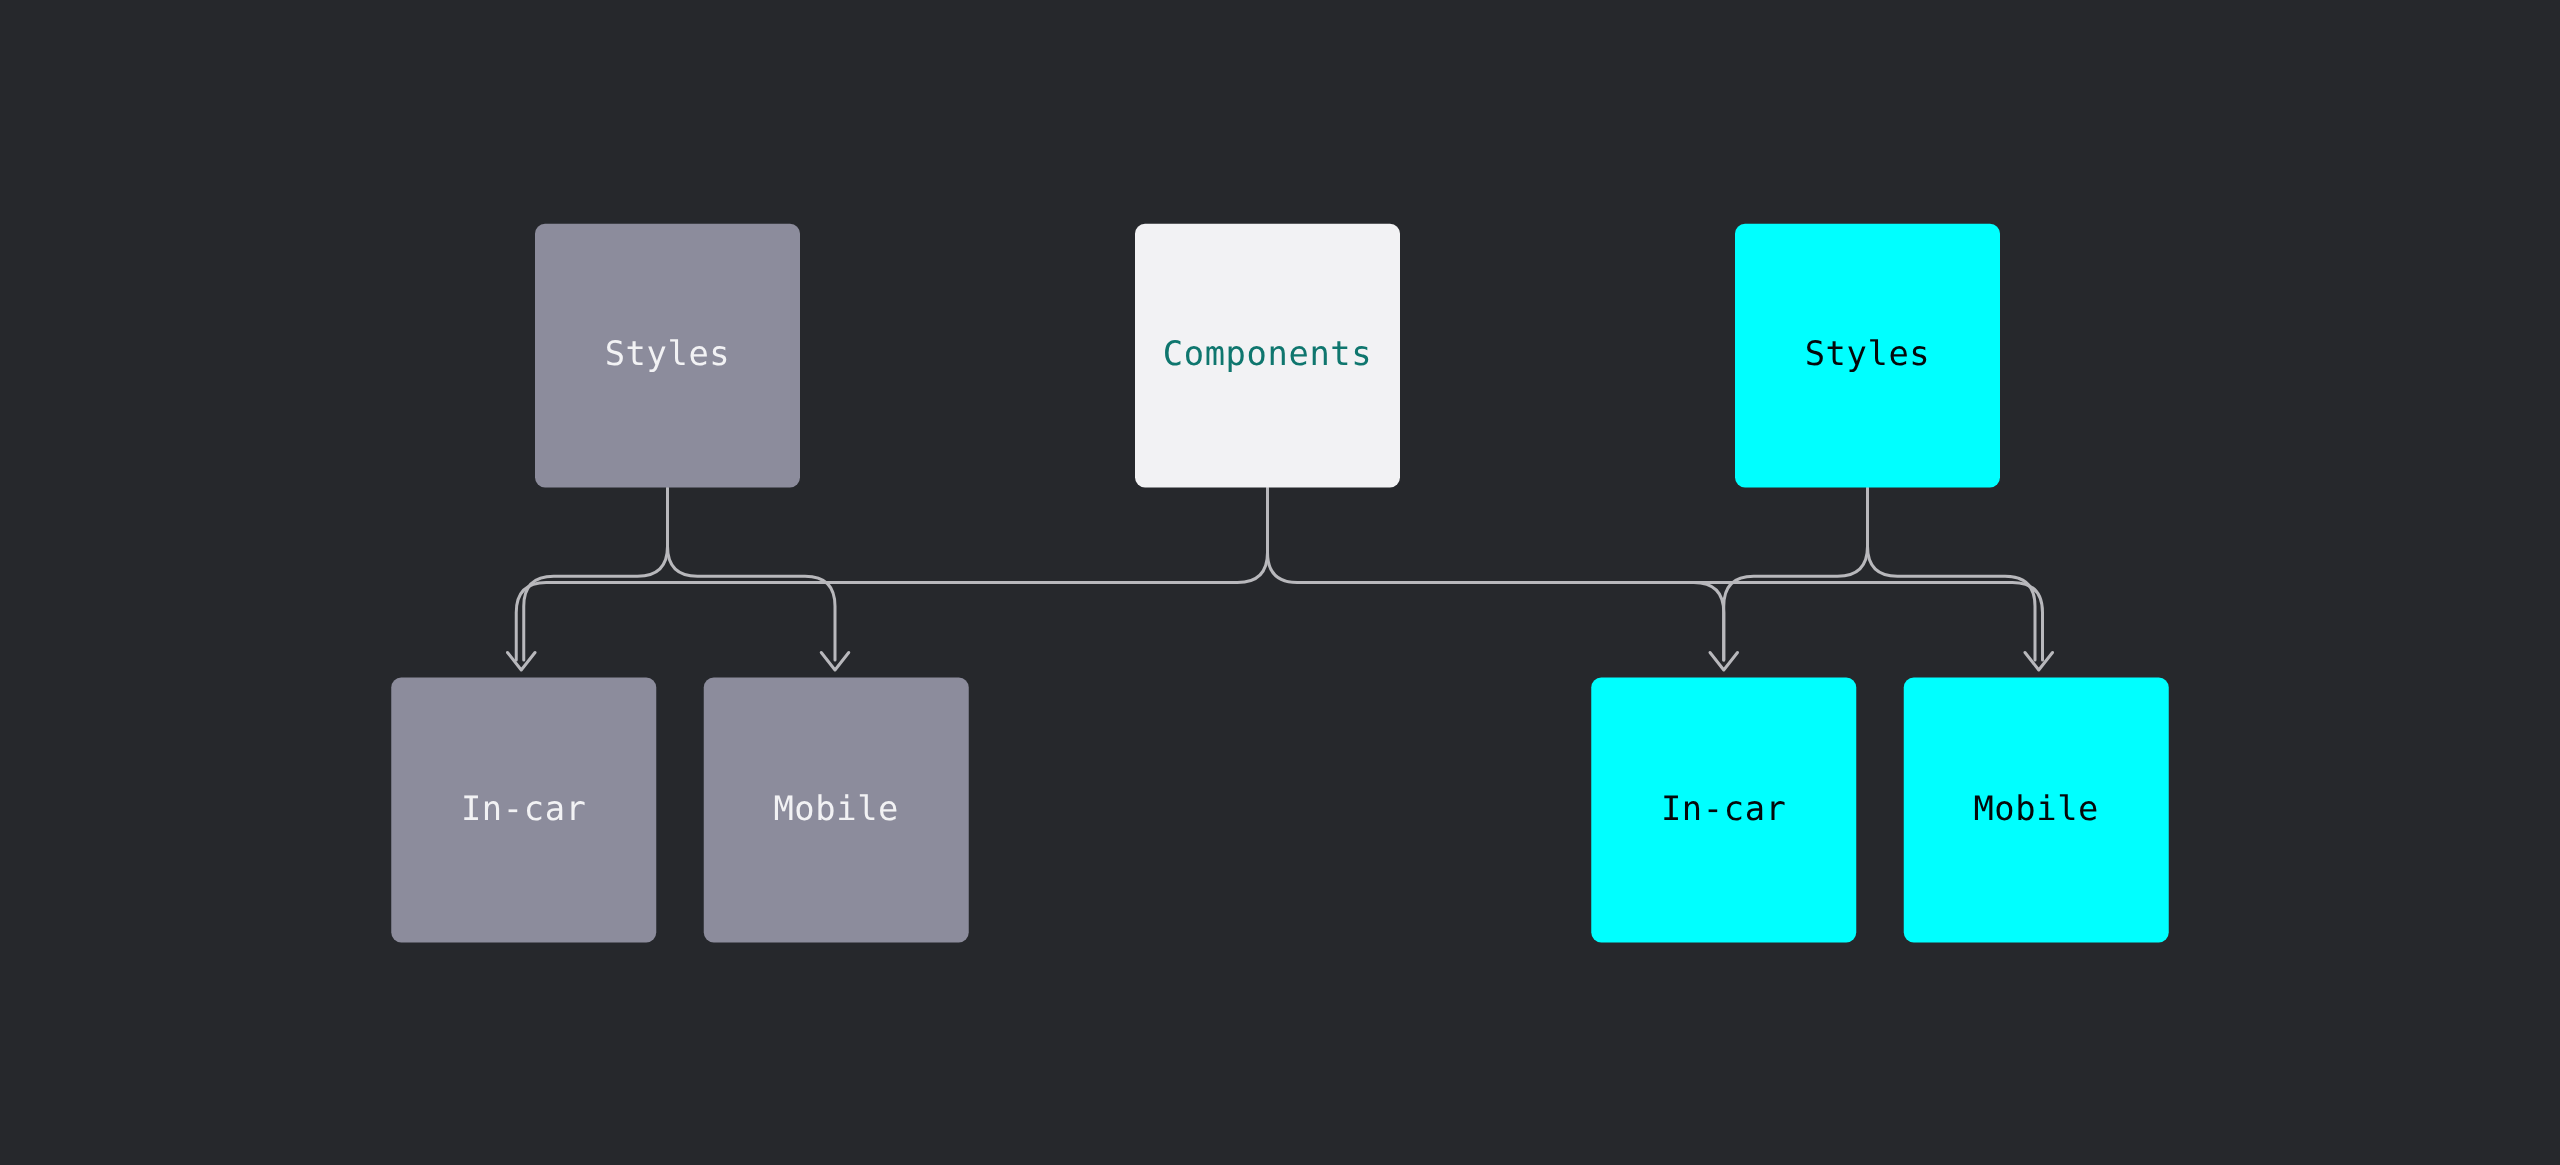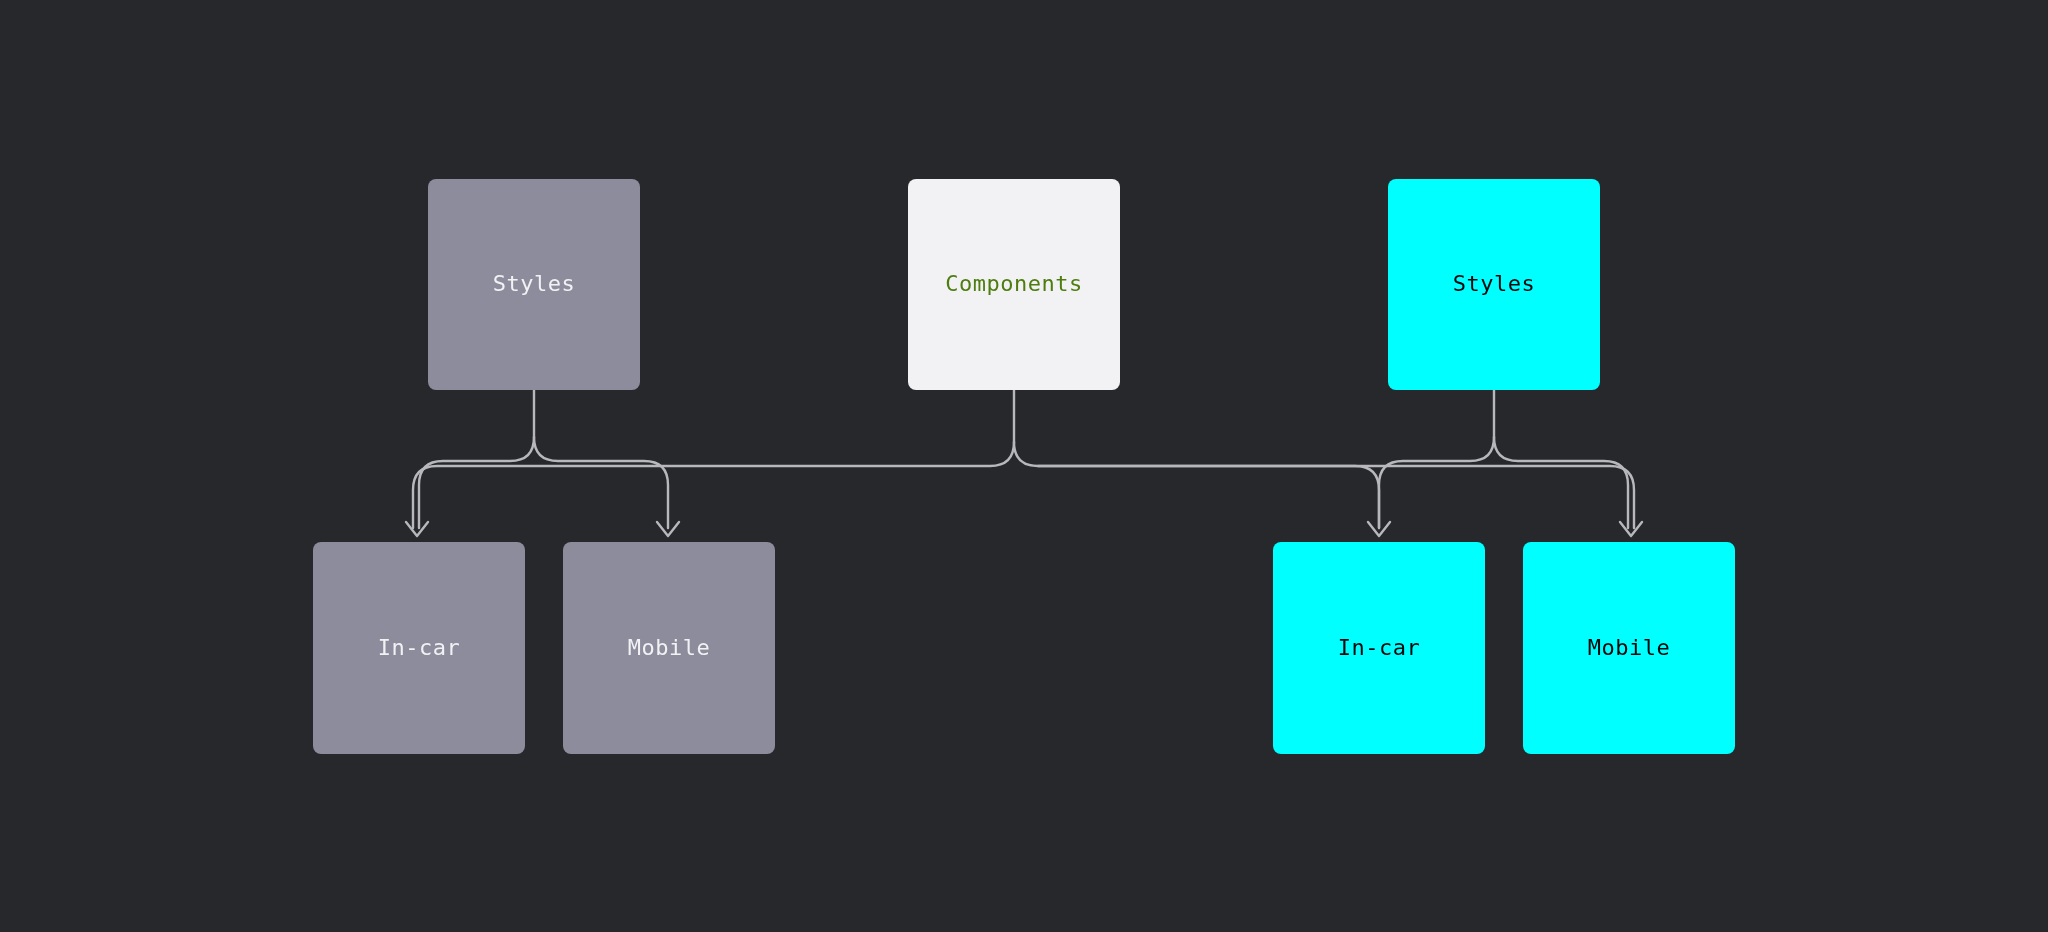--- a/index.html
+++ b/index.html
@@ -29,21 +29,21 @@
     position: absolute;
     box-sizing: border-box;
     border-radius: 8px;
     display: flex;
     align-items: center;
     justify-content: center;
     text-align: center;
     user-select: none;
   }
   .node-label {
-    font-size: 22px;
+    font-size: 27px;
     letter-spacing: 0.5px;
     line-height: 1.2;
     white-space: pre;
   }
 </style>
 </head>
 <body>
 
 <div id="canvas">
 
@@ -71,21 +71,21 @@
       <path d="M 657,522 L 668,536 L 679,522"></path>
       <path d="M 1368,522 L 1379,536 L 1390,522"></path>
       <path d="M 1620,522 L 1631,536 L 1642,522"></path>
     </g>
   </svg>
 
   <div class="node" style="left:428px; top:179px; width:212px; height:211px; background:#8c8c9c; color:#f2f2f4;">
     <span class="node-label">Styles</span>
   </div>
 
-  <div class="node" style="left:908px; top:179px; width:212px; height:211px; background:#f2f2f4; color:#4d7c0f;">
+  <div class="node" style="left:908px; top:179px; width:212px; height:211px; background:#f2f2f4; color:#0f766e;">
     <span class="node-label">Components</span>
   </div>
 
   <div class="node" style="left:1388px; top:179px; width:212px; height:211px; background:#00ffff; color:#05080a;">
     <span class="node-label">Styles</span>
   </div>
 
   <div class="node" style="left:313px; top:542px; width:212px; height:212px; background:#8c8c9c; color:#f2f2f4;">
     <span class="node-label">In-car</span>
   </div>

